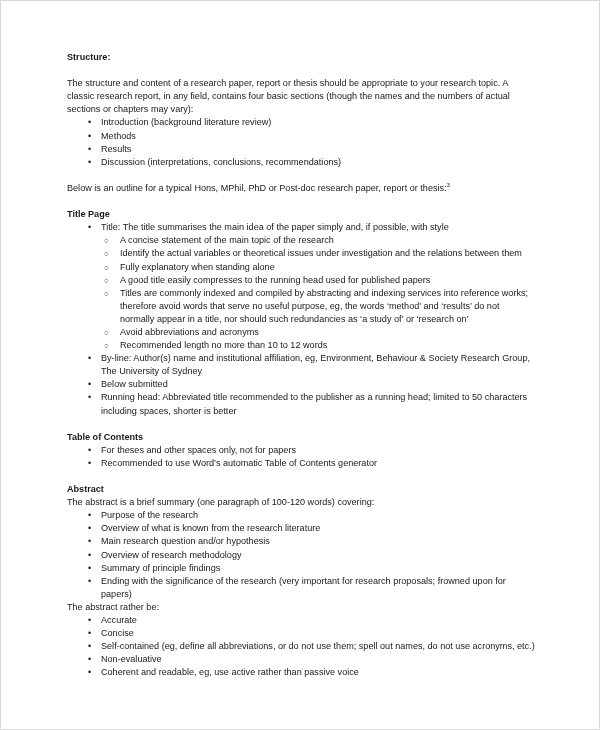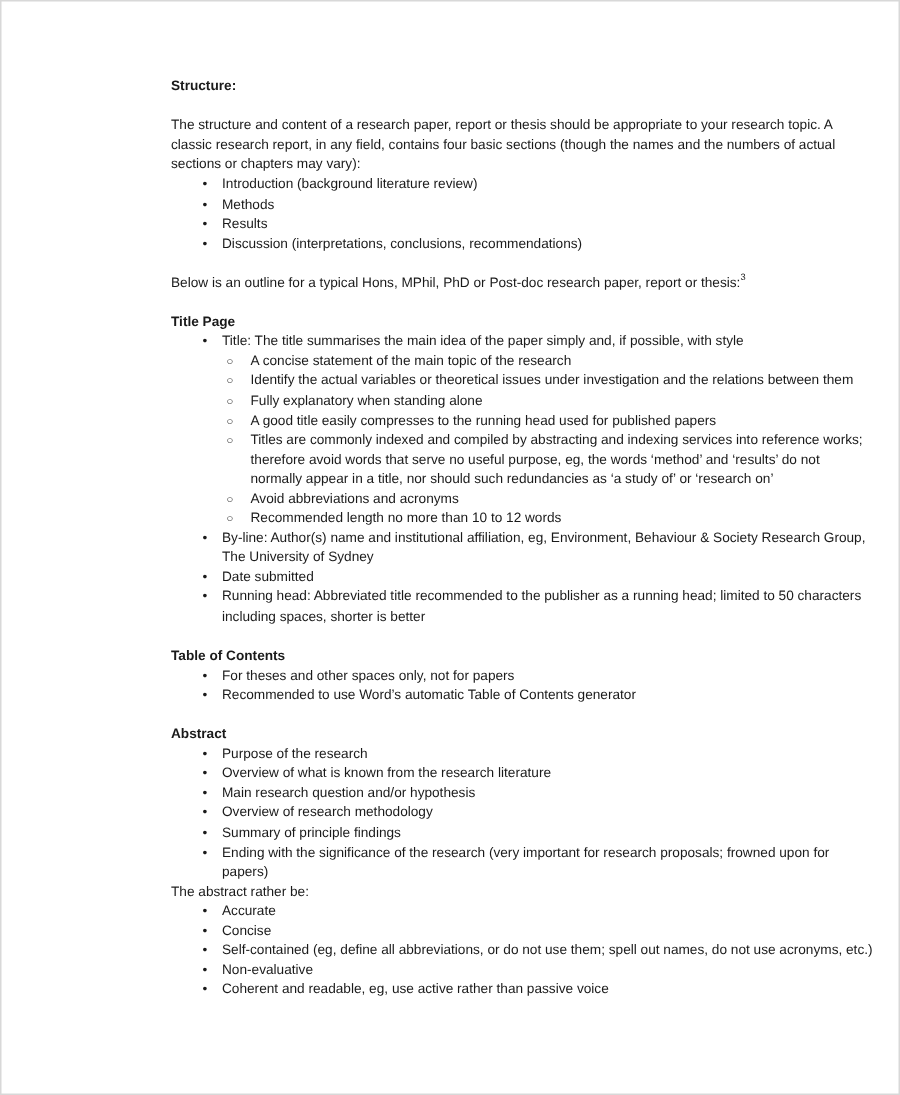--- a/index.html
+++ b/index.html
@@ -20,21 +20,20 @@
     width: 600px;
     height: 730px;
     background: #ffffff;
     border: 1px solid #d8d8d8;
     padding: 50px 66px 0 66px;
   }
   .doc {
     width: 468px;
     font-size: 9.1px;
     line-height: 13.1px;
-    margin-left: 47px;
   }
   .heading {
     font-weight: bold;
     font-size: 9.1px;
     line-height: 13.1px;
     margin: 0;
   }
   .para {
     margin: 0;
     text-align: left;
@@ -150,21 +149,21 @@
       </li>
     </ul>
 
     <ul class="lvl1">
       <li>
         <span class="marker">•</span>
         <span>By-line: Author(s) name and institutional affiliation, eg, Environment, Behaviour &amp; Society Research Group, The University of Sydney</span>
       </li>
       <li>
         <span class="marker">•</span>
-        <span>Date submitted</span>
+        <span>Below submitted</span>
       </li>
       <li>
         <span class="marker">•</span>
         <span>Running head: Abbreviated title recommended to the publisher as a running head; limited to 50 characters including spaces, shorter is better</span>
       </li>
     </ul>
 
     <div class="spacer"></div>
 
     <p class="heading">Table of Contents</p>
@@ -175,20 +174,21 @@
       </li>
       <li>
         <span class="marker">•</span>
         <span>Recommended to use Word’s automatic Table of Contents generator</span>
       </li>
     </ul>
 
     <div class="spacer"></div>
 
     <p class="heading">Abstract</p>
+    <p class="para">The abstract is a brief summary (one paragraph of 100-120 words) covering:</p>
 
     <ul class="lvl1">
       <li>
         <span class="marker">•</span>
         <span>Purpose of the research</span>
       </li>
       <li>
         <span class="marker">•</span>
         <span>Overview of what is known from the research literature</span>
       </li>

